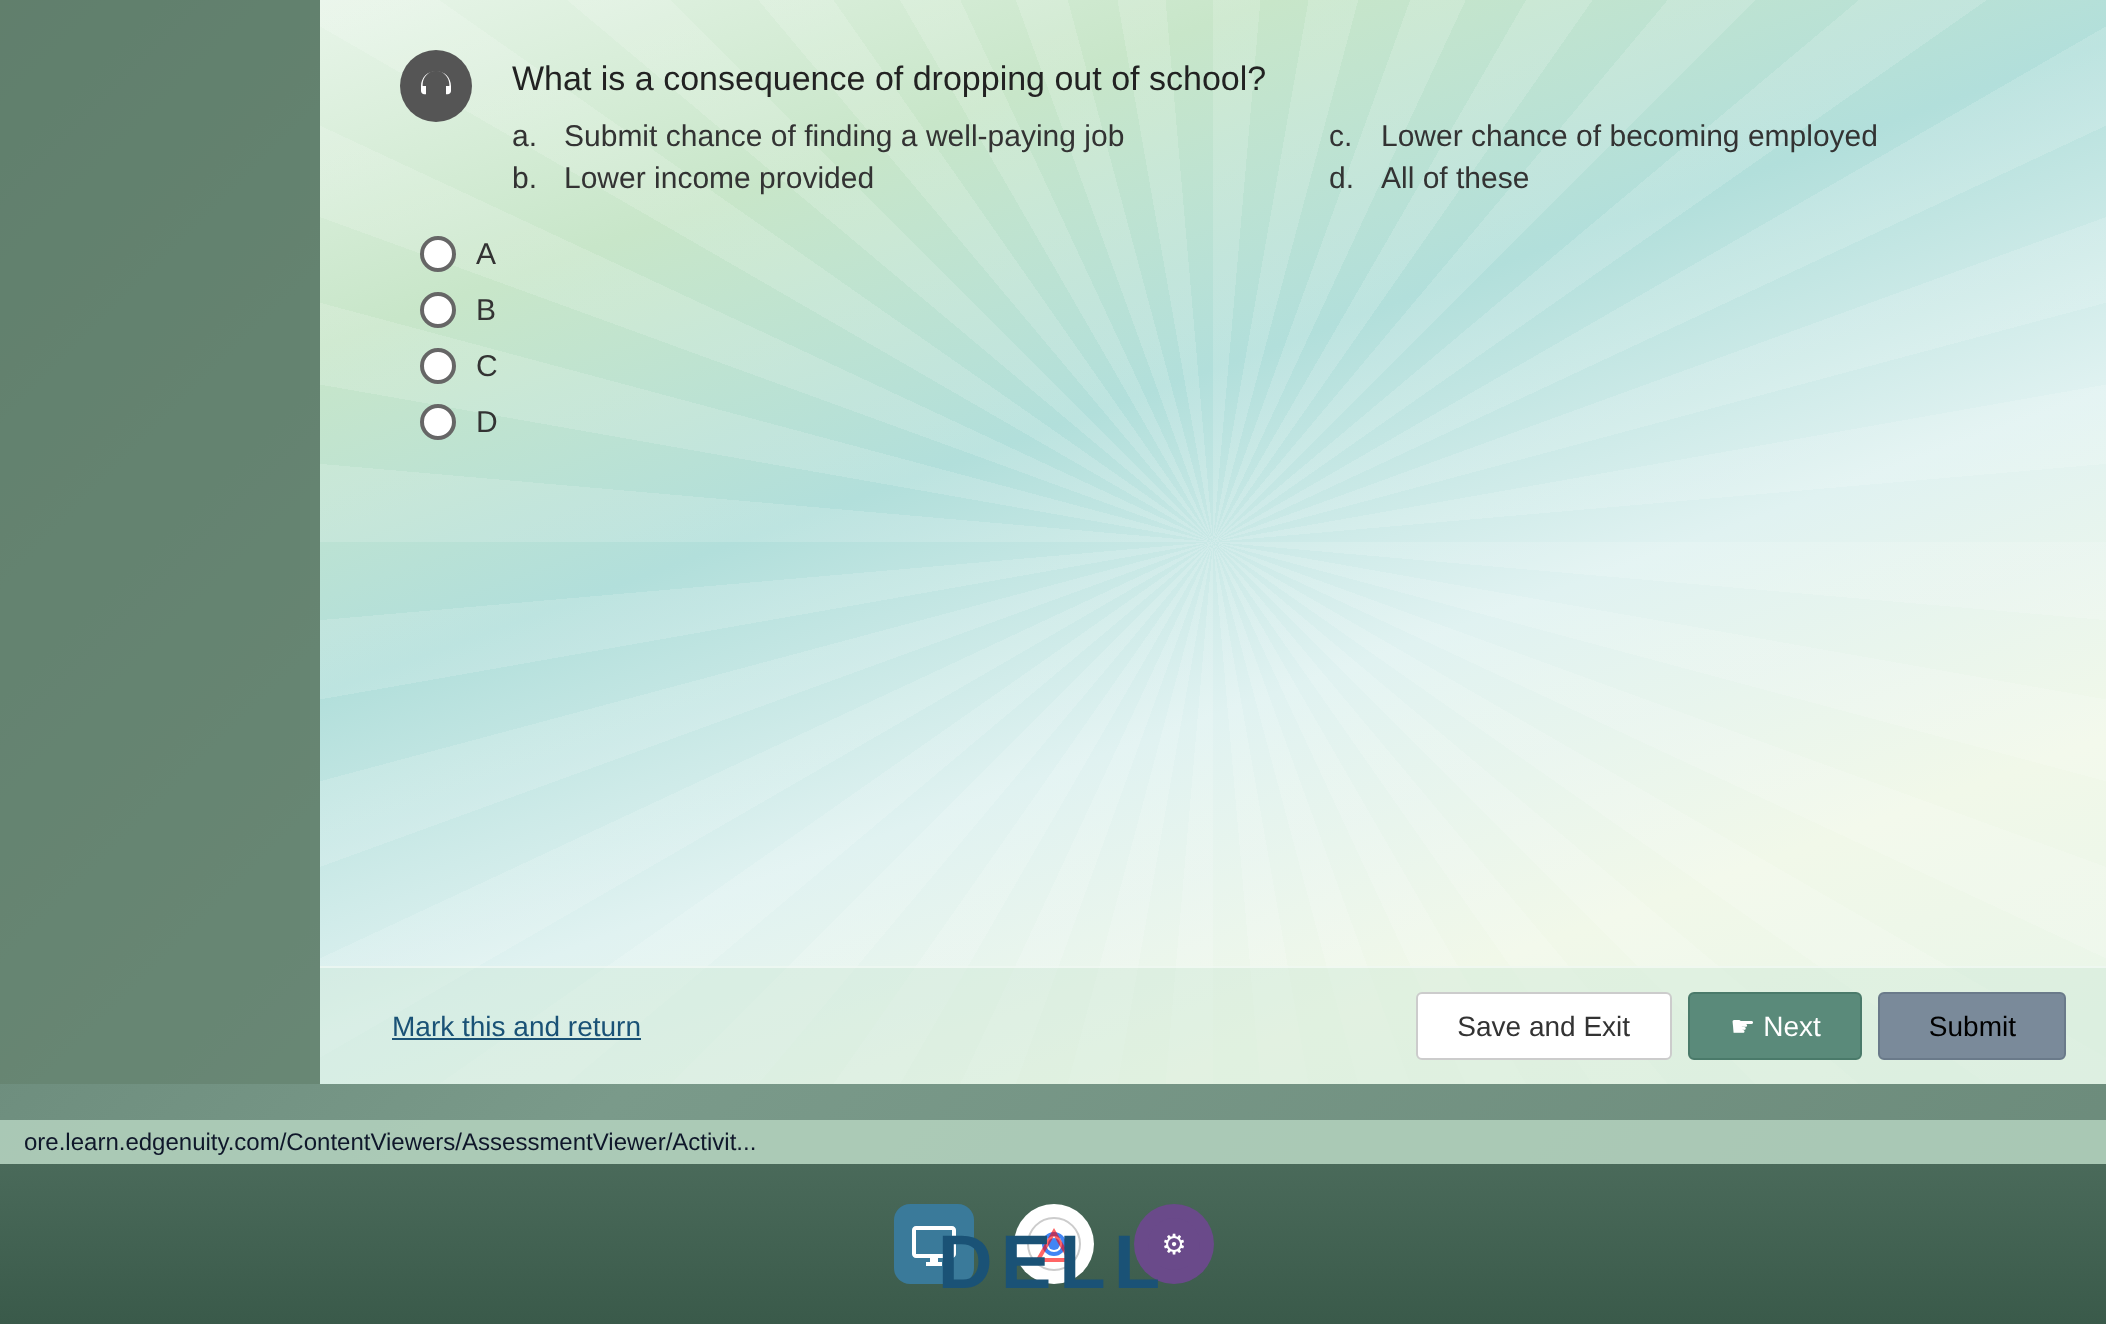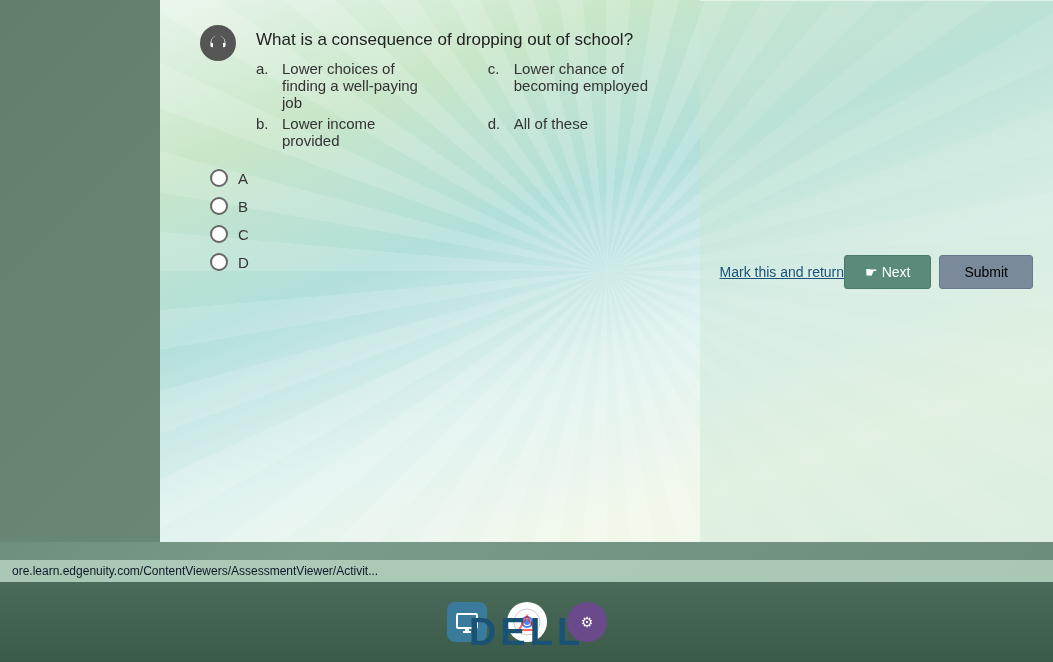--- a/index.html
+++ b/index.html
@@ -23,21 +23,21 @@
 
     
     .main-window {
       position: absolute;
       top: 0;
       left: 160px;
       right: 0;
       bottom: 120px;
       background: linear-gradient(160deg, #e8f5e9 0%, #c8e6c9 20%, #b2dfdb 40%, #e0f2f1 60%, #f1f8e9 80%, #e8f5e9 100%);
       display: flex;
-      flex-direction: row;
+      flex-direction: column;
     }
 
     
     .main-window::before {
       content: '';
       position: absolute;
       top: 0; left: 0; right: 0; bottom: 0;
       background: repeating-conic-gradient(
         rgba(255,255,255,0.15) 0deg 5deg,
         transparent 5deg 10deg
@@ -155,20 +155,21 @@
       justify-content: space-between;
       background: rgba(200, 230, 210, 0.4);
       border-top: 1px solid rgba(255,255,255,0.5);
     }
 
     .mark-link {
       color: #1a5276;
       text-decoration: underline;
       font-size: 14px;
       cursor: pointer;
+      margin-left: 16px;
     }
 
     .toolbar-buttons {
       display: flex;
       gap: 8px;
       align-items: center;
     }
 
     .btn-save-exit {
       background: white;
@@ -292,21 +293,21 @@
       <div class="audio-icon">
         <svg viewBox="0 0 24 24">
           <path d="M12 3C7 3 3 7 3 12v3c0 1.1.9 2 2 2h1v-5H4v-1c0-4.4 3.6-8 8-8s8 3.6 8 8v1h-2v5h1c1.1 0 2-.9 2-2v-3c0-5-4-9-9-9z"></path>
         </svg>
       </div>
       <div class="question-text-block">
         <div class="question-text">What is a consequence of dropping out of school?</div>
         <div class="answer-grid">
           <div class="answer-item">
             <span class="answer-label">a.</span>
-            <span>Lower choices of finding a well-paying job</span>
+            <span>Submit chance of finding a well-paying job</span>
           </div>
           <div class="answer-item">
             <span class="answer-label">c.</span>
             <span>Lower chance of becoming employed</span>
           </div>
           <div class="answer-item">
             <span class="answer-label">b.</span>
             <span>Lower income provided</span>
           </div>
           <div class="answer-item">
@@ -335,20 +336,21 @@
         <div class="radio-circle"></div>
         <span class="radio-option-label">D</span>
       </label>
     </div>
 
   </div>
 
   <div class="bottom-toolbar">
     <a class="mark-link">Mark this and return</a>
     <div class="toolbar-buttons">
+      <button class="btn-save-exit">Save and Exit</button>
       <button class="btn-next">
         <span>☛</span>
         <span>Next</span>
       </button>
       <button class="btn-submit">Submit</button>
     </div>
   </div>
 </div>
 
 <div class="url-bar">

